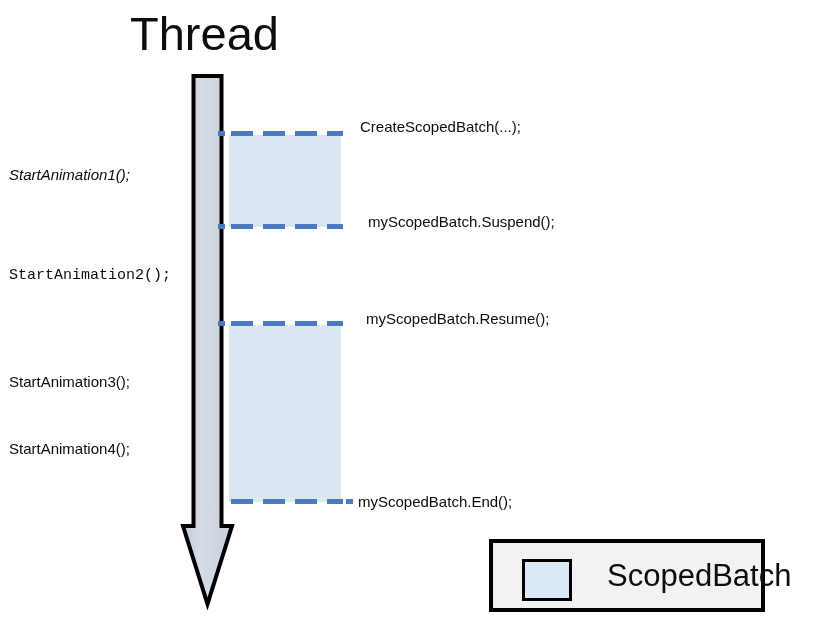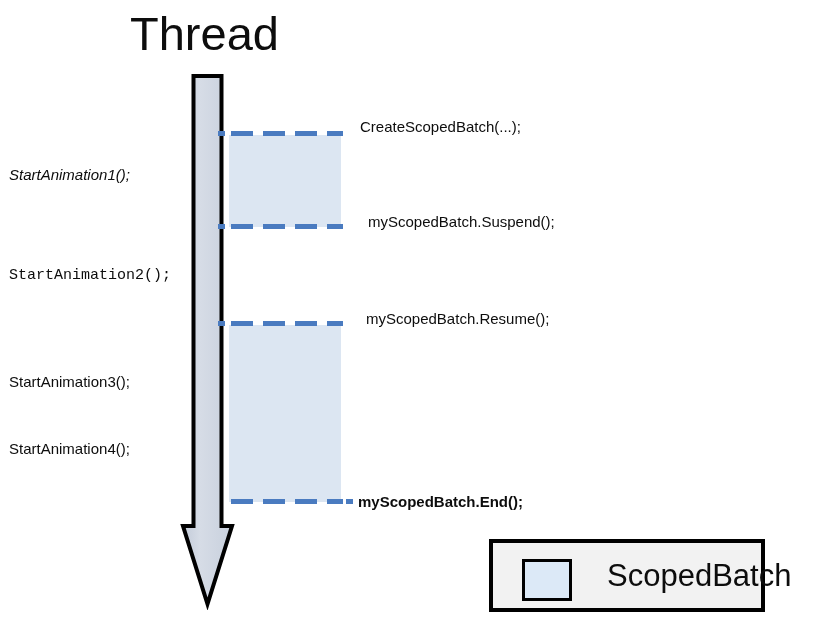--- a/index.html
+++ b/index.html
@@ -138,20 +138,20 @@
   <div class="batch-tick" style="left:346px; top:499px;"></div>
 
   <div class="code-label" style="left:9px; top:164px;font-style:italic;">StartAnimation1();</div>
   <div class="code-label" style="left:9px; top:265px;font-family:Liberation Mono, monospace;">StartAnimation2();</div>
   <div class="code-label" style="left:9px; top:371px;text-align:right;">StartAnimation3();</div>
   <div class="code-label" style="left:9px; top:410px;margin-top:28px;">StartAnimation4();</div>
 
   <div class="code-label" style="left:360px; top:116px;">CreateScopedBatch(...);</div>
   <div class="code-label" style="left:368px; top:211px;">myScopedBatch.Suspend();</div>
   <div class="code-label" style="left:366px; top:308px;">myScopedBatch.Resume();</div>
-  <div class="code-label" style="left:358px; top:491px;font-weight:bold;">myScopedBatch.End();</div>
+  <div class="code-label" style="left:358px; top:491px;">myScopedBatch.End();</div>
 
   <div class="legend">
     <div class="legend-swatch"></div>
     <div class="legend-label">ScopedBatch</div>
   </div>
 
 </div>
 
 </body></html>

